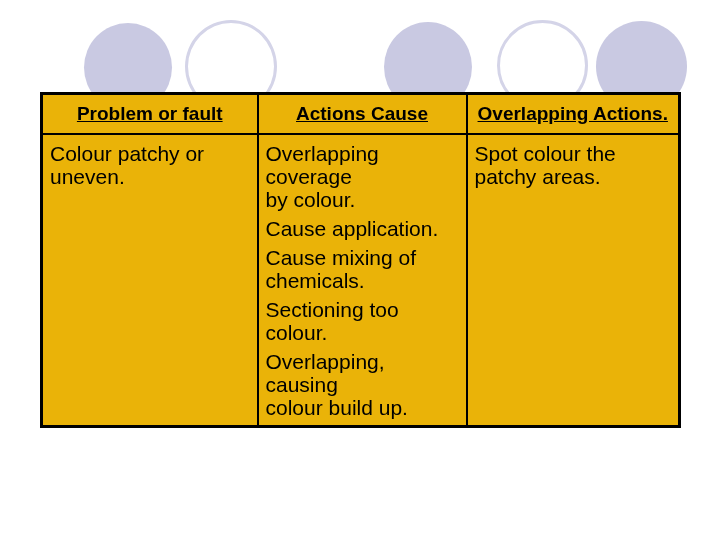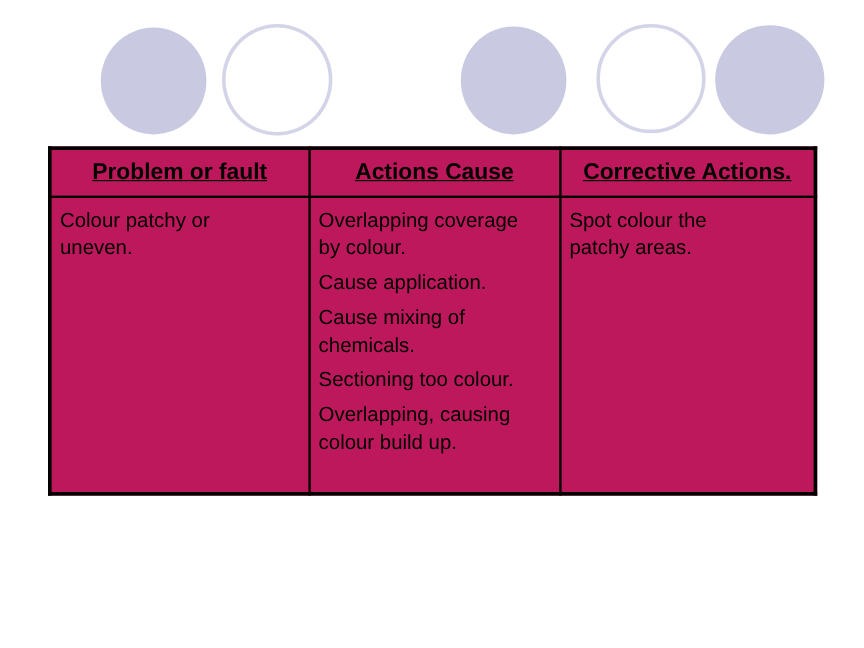--- a/index.html
+++ b/index.html
@@ -17,40 +17,40 @@
   .circle.filled  { background: #c9c9e2; }
   .circle.outline { background: #ffffff; border: 3px solid #d4d4e8; }
   .c1 { left:  84px; top: 23px; width: 88px; height: 89px; }
   .c2 { left: 185px; top: 20px; width: 92px; height: 93px; }
   .c3 { left: 384px; top: 22px; width: 88px; height: 90px; }
   .c4 { left: 497px; top: 20px; width: 91px; height: 91px; }
   .c5 { left: 596px; top: 21px; width: 91px; height: 91px; }
 
   
   table.fault-table {
-    position: absolute; left: 40px; top: 122px; z-index: 1;
+    position: absolute; left: 40px; top: 92px; z-index: 1;
     width: 638px; height: 291px;
     border-collapse: collapse; table-layout: fixed;
-    background: #be185d;
+    background: #eab308;
     border: 3px solid #000000;
   }
   .fault-table th, .fault-table td {
     border: 2px solid #000000;
     color: #000000;
   }
   .fault-table th {
     height: 34px;
     font-size: 19px; font-weight: bold;
     text-decoration: underline;
     text-align: center; vertical-align: middle;
     padding: 2px 2px;
   }
   .fault-table td {
     vertical-align: top;
-    font-size: 17px; line-height: 23px;
+    font-size: 21px; line-height: 23px;
     padding: 7px 6px 0 7px;
   }
   .fault-table td p {
     margin: 0 0 6px 0;
     white-space: pre-line; 
   }
 </style>
 </head>
 <body>
 
@@ -65,21 +65,21 @@
   <table class="fault-table">
     <colgroup>
       <col style="width:216px">
       <col style="width:209px">
       <col style="width:213px">
     </colgroup>
     <thead>
       <tr>
         <th>Problem or fault</th>
         <th>Actions Cause</th>
-        <th>Corrective Actions.</th>
+        <th>Overlapping Actions.</th>
       </tr>
     </thead>
     <tbody>
       <tr>
         <td>
           <p>Colour patchy or
 uneven.</p>
         </td>
         <td>
           <p>Overlapping coverage

